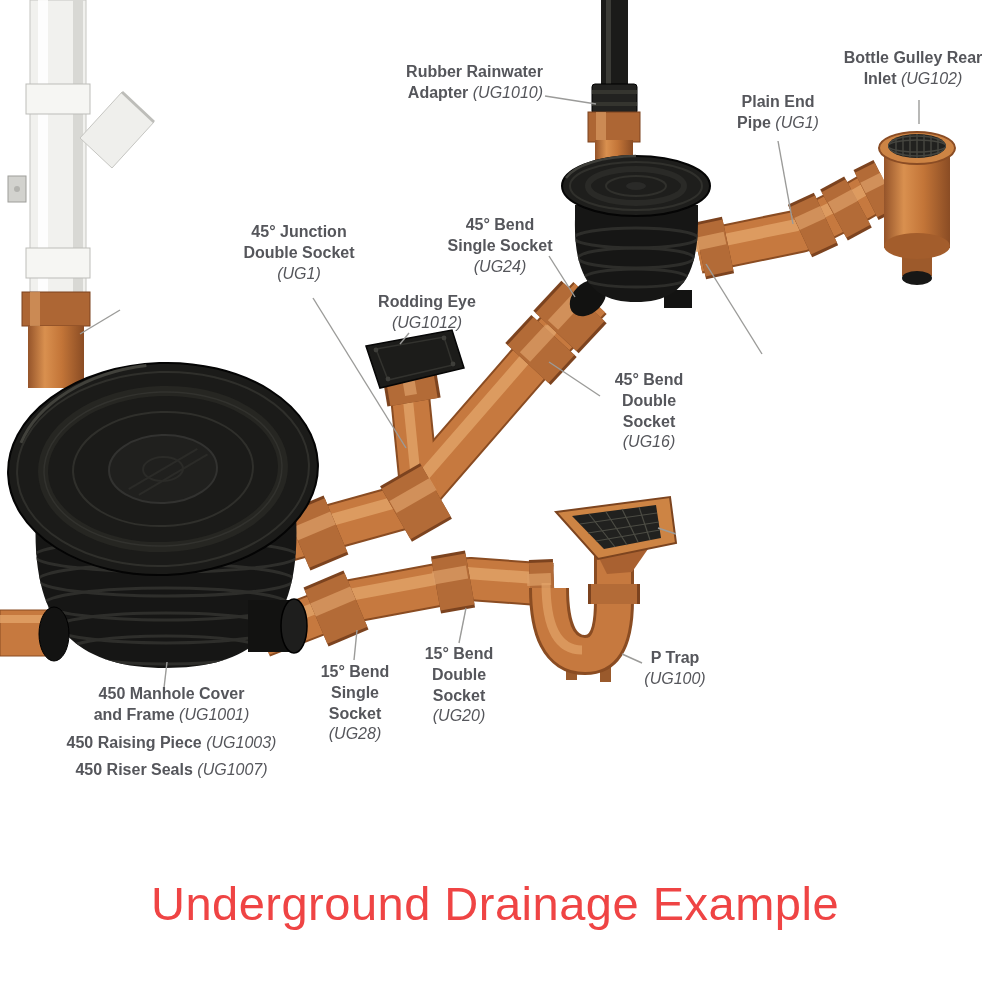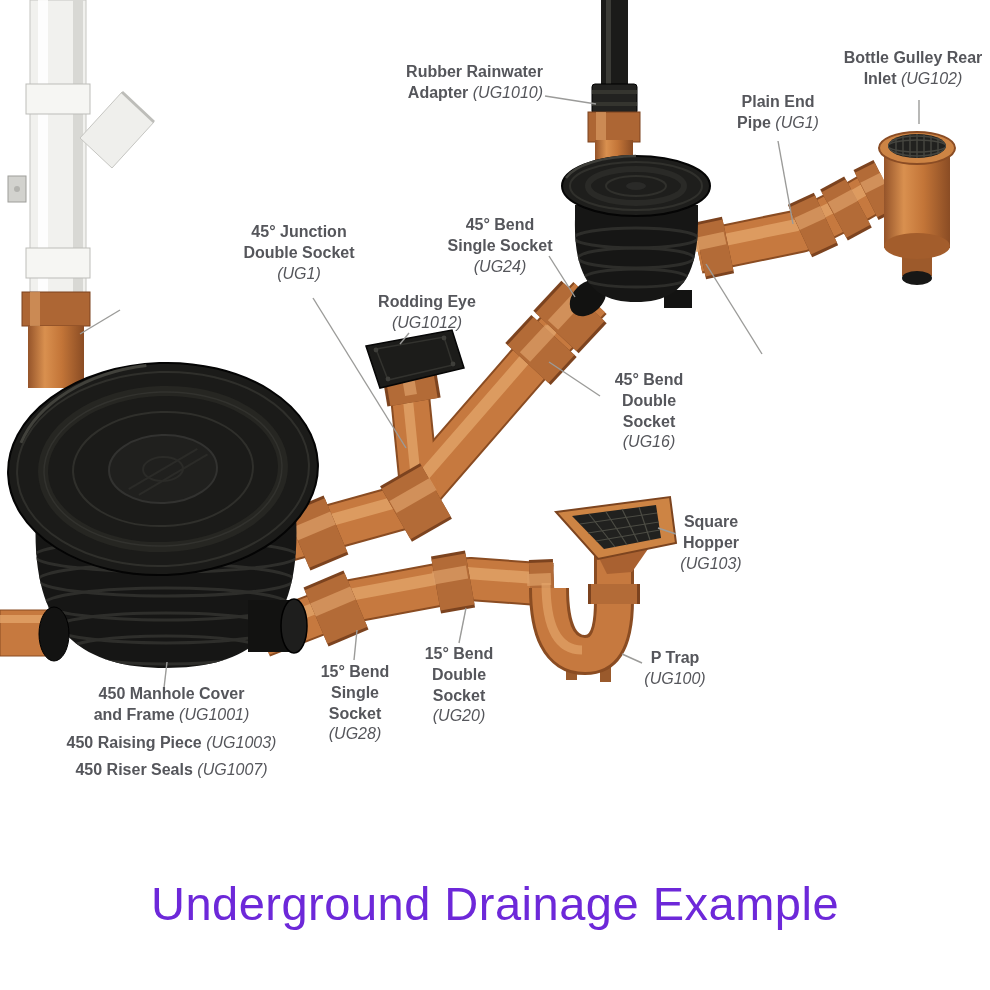--- a/index.html
+++ b/index.html
@@ -5,21 +5,21 @@
   * { margin:0; padding:0; box-sizing:border-box; }
   html,body { width:990px; height:990px; background:#ffffff; font-family:"Liberation Sans", sans-serif; }
   #stage { position:relative; width:990px; height:990px; background:#ffffff; overflow:hidden; }
   #diagram { position:absolute; inset:0; }
   .lbl { position:absolute; font-size:16px; font-weight:700; color:#55565b; line-height:1.3; text-align:center; }
   .lbl.right { text-align:right; }
   .lbl .code { font-style:italic; font-weight:400; }
   .group-item { margin-bottom:7px; }
   .narrow { max-width:178px; margin-left:auto; margin-right:auto; }
   #title { position:absolute; left:0; right:0; top:876px; text-align:center;
-           font-size:47px; font-weight:400; color:#6d28d9; letter-spacing:0.5px; }
+           font-size:47px; font-weight:400; color:#ef4444; letter-spacing:0.5px; }
 </style>
 </head>
 <body>
 
 <div id="stage">
 
   <svg id="diagram" viewBox="0 0 990 990" xmlns="http://www.w3.org/2000/svg">
     <defs>
       <linearGradient id="ogV" x1="0" y1="0" x2="1" y2="0">
         <stop offset="0" stop-color="#95542a"></stop>
@@ -285,24 +285,20 @@
     <span class="code">(UG1012)</span>
   </div>
 
 
   <div class="lbl" style="left:604px; top:370px; width:90px;">
     <span>45° Bend Double Socket</span>
     <span class="code">(UG16)</span>
   </div>
 
 
-  <div class="lbl" style="left:670px; top:512px; width:82px;">
-    <span>Square Hopper</span>
-    <span class="code">(UG103)</span>
-  </div>
 
   <div class="lbl" style="left:636px; top:648px; width:78px;">
     <span>P Trap</span>
     <span class="code">(UG100)</span>
   </div>
 
   <div class="lbl" style="left:317px; top:662px; width:76px;">
     <span>15° Bend Single Socket</span>
     <span class="code">(UG28)</span>
   </div>

